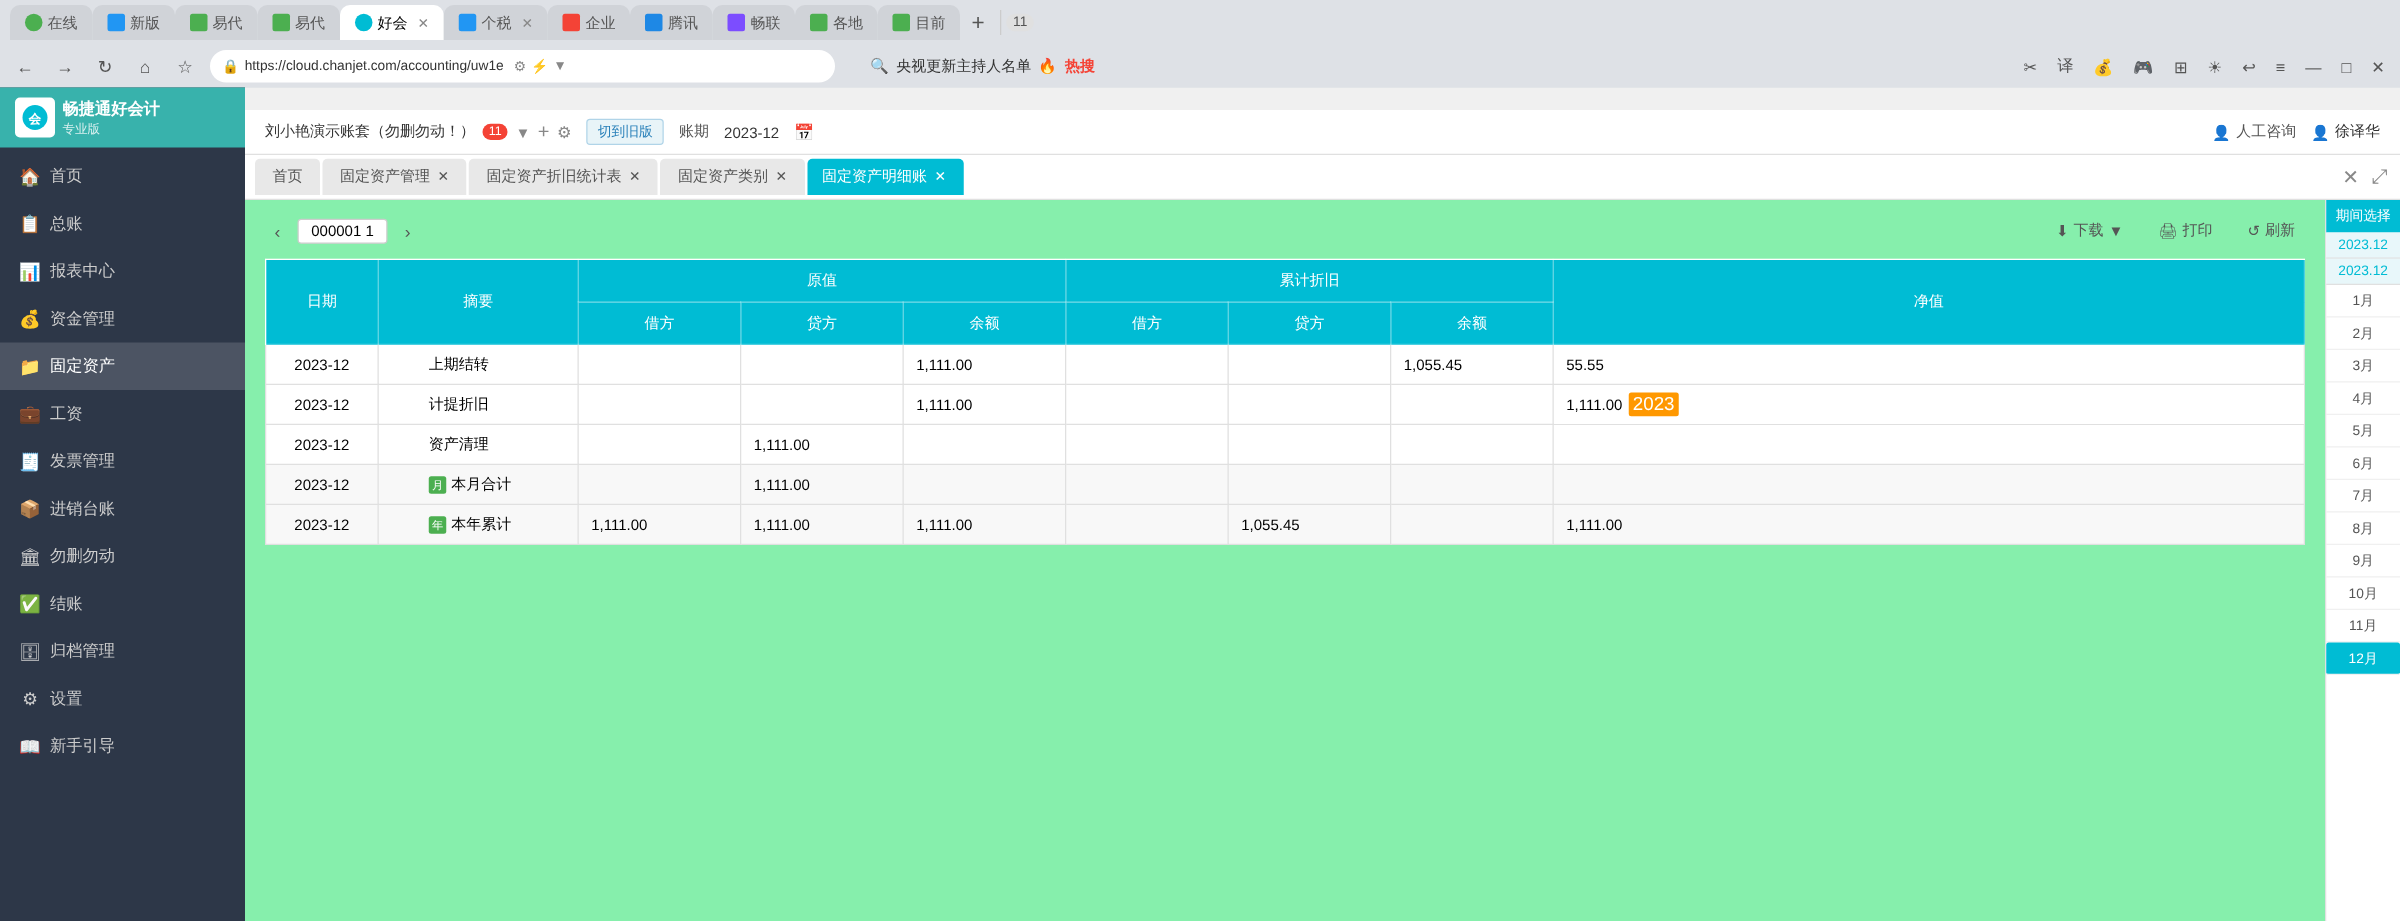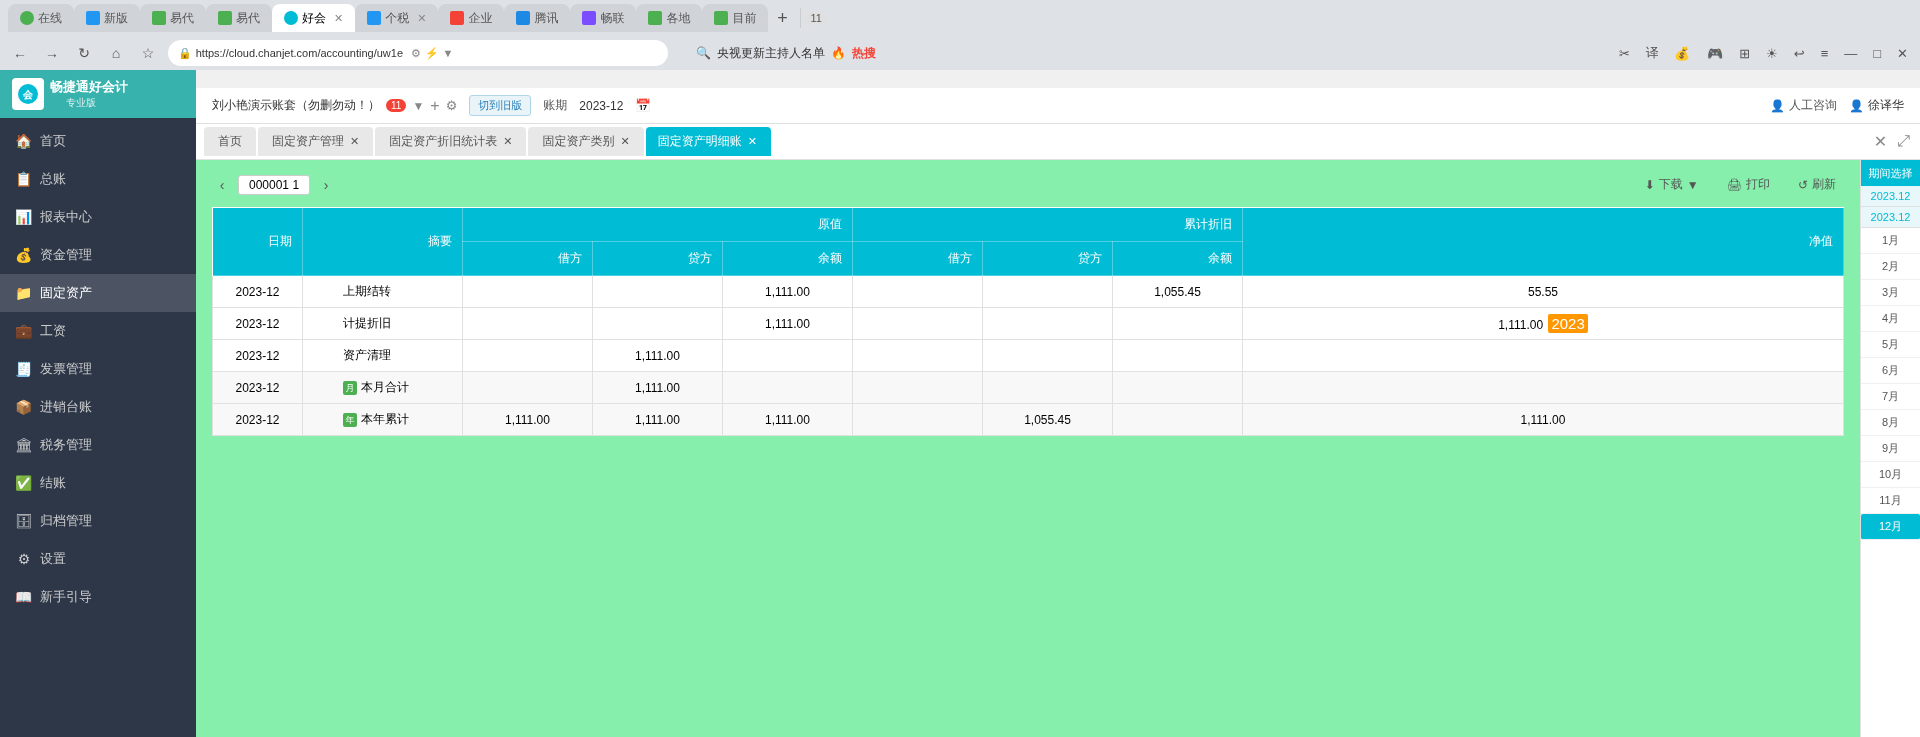--- a/index.html
+++ b/index.html
@@ -61,22 +61,22 @@
     .nav-row { display: flex; align-items: center; justify-content: space-between; margin-bottom: 10px; }
     .nav-pagination { display: flex; align-items: center; gap: 6px; }
     .nav-arrow { cursor: pointer; color: #555; font-size: 14px; width: 20px; height: 20px; display: flex; align-items: center; justify-content: center; }
     .page-number { background: #fff; border: 1px solid #ccc; border-radius: 3px; padding: 2px 10px; font-size: 12px; }
     .nav-actions { display: flex; gap: 12px; }
     .action-btn { display: flex; align-items: center; gap: 4px; font-size: 12px; color: #555; cursor: pointer; padding: 4px 8px; }
 
     
     .fixed-table-container { background: #fff; }
     .data-table { width: 100%; border-collapse: collapse; }
-    .data-table th { background: #00bcd4; color: #fff; padding: 8px 10px; text-align: right; font-size: 12px; font-weight: normal; border: 1px solid rgba(255,255,255,0.3); }
-    .data-table td { padding: 7px 10px; text-align: center; font-size: 12px; border: 1px solid #e0e0e0; background: #fff; }
+    .data-table th { background: #00bcd4; color: #fff; padding: 8px 10px; text-align: center; font-size: 12px; font-weight: normal; border: 1px solid rgba(255,255,255,0.3); }
+    .data-table td { padding: 7px 10px; text-align: left; font-size: 12px; border: 1px solid #e0e0e0; background: #fff; }
     .data-table td.center { text-align: center; }
     .data-table td.left { text-align: left; padding-left: 40px; }
     .sub-header-row th { background: #00bcd4; }
     .total-row td { background: #f8f8f8; }
     .total-label { display: flex; align-items: center; gap: 4px; }
     .total-icon { width: 14px; height: 14px; background: #4caf50; border-radius: 2px; display: inline-block; color: #fff; font-size: 9px; text-align: center; line-height: 14px; flex-shrink: 0; }
 
     
     .period-panel { width: 60px; background: #fff; border-left: 1px solid #e0e0e0; display: flex; flex-direction: column; font-size: 11px; }
     .period-title { background: #00bcd4; color: #fff; text-align: center; padding: 6px 4px; font-size: 11px; line-height: 1.3; }
@@ -184,21 +184,21 @@
   <div class="sidebar">
     <div class="sidebar-logo">
       <div class="logo-icon">
         <svg width="24" height="24" viewBox="0 0 24 24">
             <circle cx="12" cy="12" r="10" fill="#00bcd4"></circle>
             <text x="12" y="16" text-anchor="middle" fill="white" font-size="10">会</text>
           </svg>
       </div>
       <div>
         <div style="font-size:13px;font-weight:bold;color:#fff;">畅捷通好会计</div>
-        <div style="font-size:10px;color:rgba(255,255,255,0.8);margin-left:16px;">专业版</div>
+        <div style="font-size:10px;color:rgba(255,255,255,0.8);">专业版</div>
       </div>
     </div>
     <div class="sidebar-nav">
       <div class="sidebar-item">
         <span class="sidebar-icon">🏠</span>
         <span>首页</span>
       </div>
       <div class="sidebar-item">
         <span class="sidebar-icon">📋</span>
         <span>总账</span>
@@ -222,21 +222,21 @@
       <div class="sidebar-item">
         <span class="sidebar-icon">🧾</span>
         <span>发票管理</span>
       </div>
       <div class="sidebar-item">
         <span class="sidebar-icon">📦</span>
         <span>进销台账</span>
       </div>
       <div class="sidebar-item">
         <span class="sidebar-icon">🏛</span>
-        <span>税务管理</span>
+        <span>勿删勿动</span>
       </div>
       <div class="sidebar-item">
         <span class="sidebar-icon">✅</span>
         <span>结账</span>
       </div>
       <div class="sidebar-item">
         <span class="sidebar-icon">🗄</span>
         <span>归档管理</span>
       </div>
       <div class="sidebar-item">

